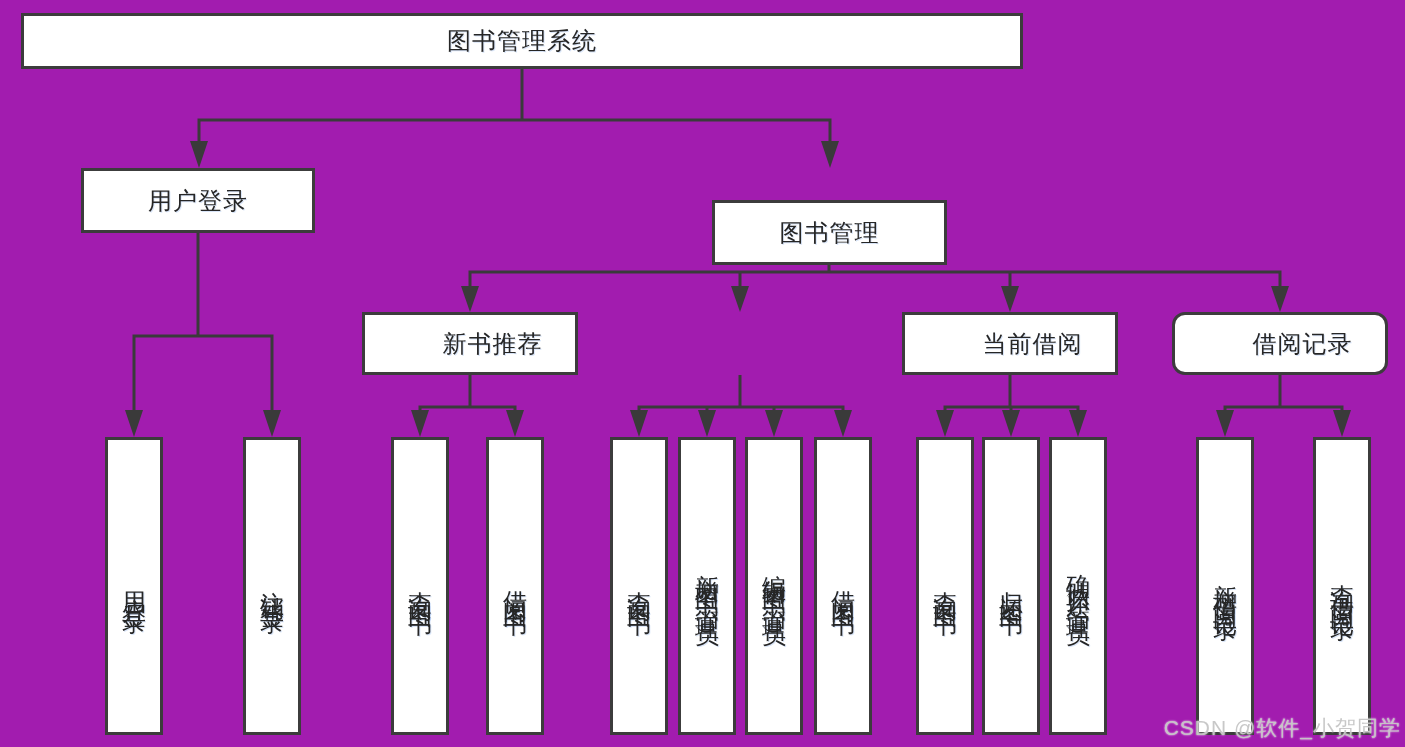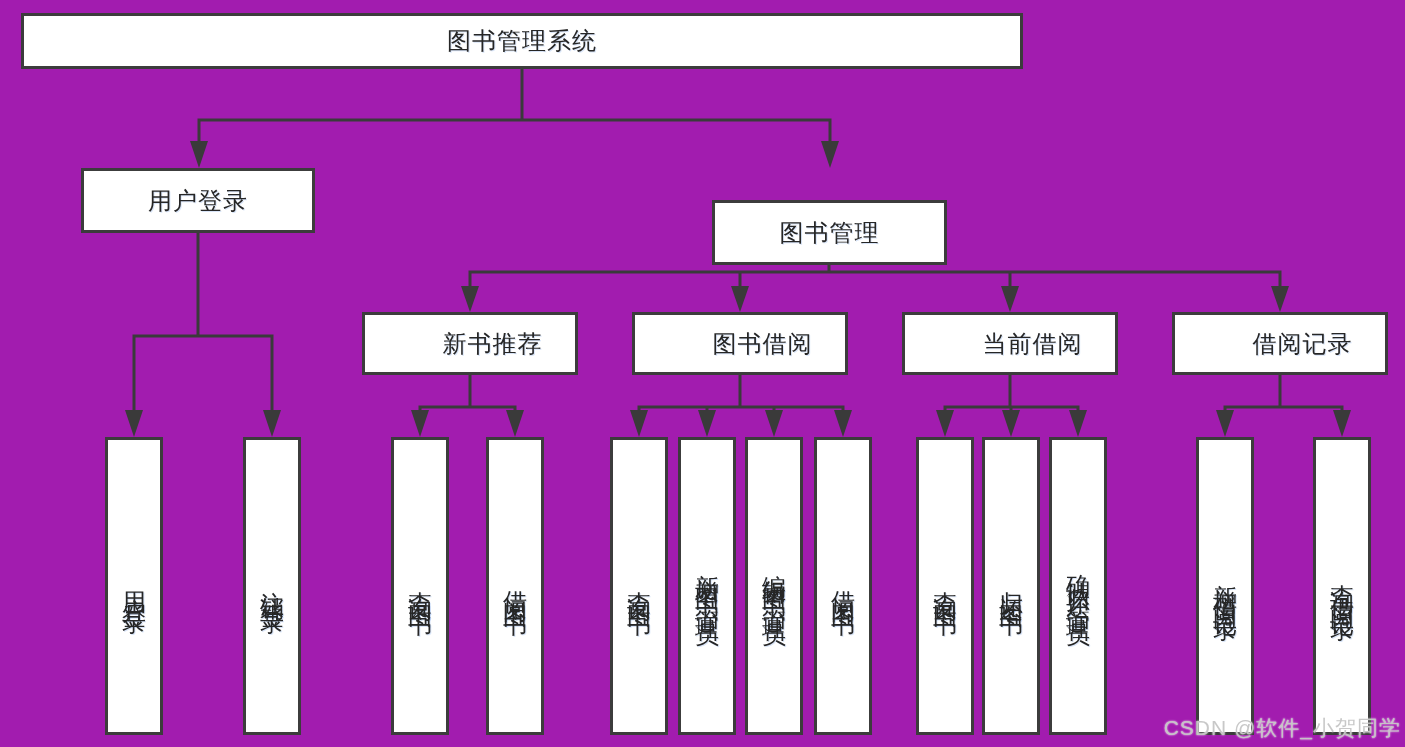--- a/index.html
+++ b/index.html
@@ -32,21 +32,21 @@
     text-shadow: 1px 1px 0 rgba(120,160,230,0.28);
     white-space: nowrap;
   }
   .node.root   { left: 21px;  top: 13px;  width: 1002px; height: 56px; }
   .node.l2a    { left: 81px;  top: 168px; width: 234px;  height: 65px; }
   .node.l2b    { left: 712px; top: 168px; width: 235px;  height: 65px; margin-top: 32px; }
   .node.l3     { top: 312px;  width: 216px; height: 63px; padding-left: 45px; }
   .node.l3.c1  { left: 362px; }
   .node.l3.c2  { left: 632px; }
   .node.l3.c3  { left: 902px; }
-  .node.l3.c4  { left: 1172px; }
+  .node.l3.c4  { left: 1172px; border-radius: 13px; }
   .node.leaf {
     top: 437px;
     width: 58px;
     height: 298px;
     border-width: 3px;
     writing-mode: vertical-rl;
     letter-spacing: 7px;
     line-height: 1;
     white-space: normal;
   }
@@ -126,21 +126,20 @@
       <polygon points="1333,410 1351,410 1342,437"></polygon>
     </g>
   </svg>
 
   <div class="node root">图书管理系统</div>
 
   <div class="node l2a">用户登录</div>
   <div class="node l2b">图书管理</div>
 
   <div class="node l3 c1">新书推荐</div>
-  <div class="node l3 c2">图书借阅</div>
   <div class="node l3 c3">当前借阅</div>
   <div class="node l3 c4">借阅记录</div>
 
   <div class="node leaf p1">用户登录</div>
   <div class="node leaf p2">注销登录</div>
 
   <div class="node leaf p3">查询图书</div>
   <div class="node leaf p4">借阅图书</div>
 
   <div class="node leaf p5">查询图书</div>

